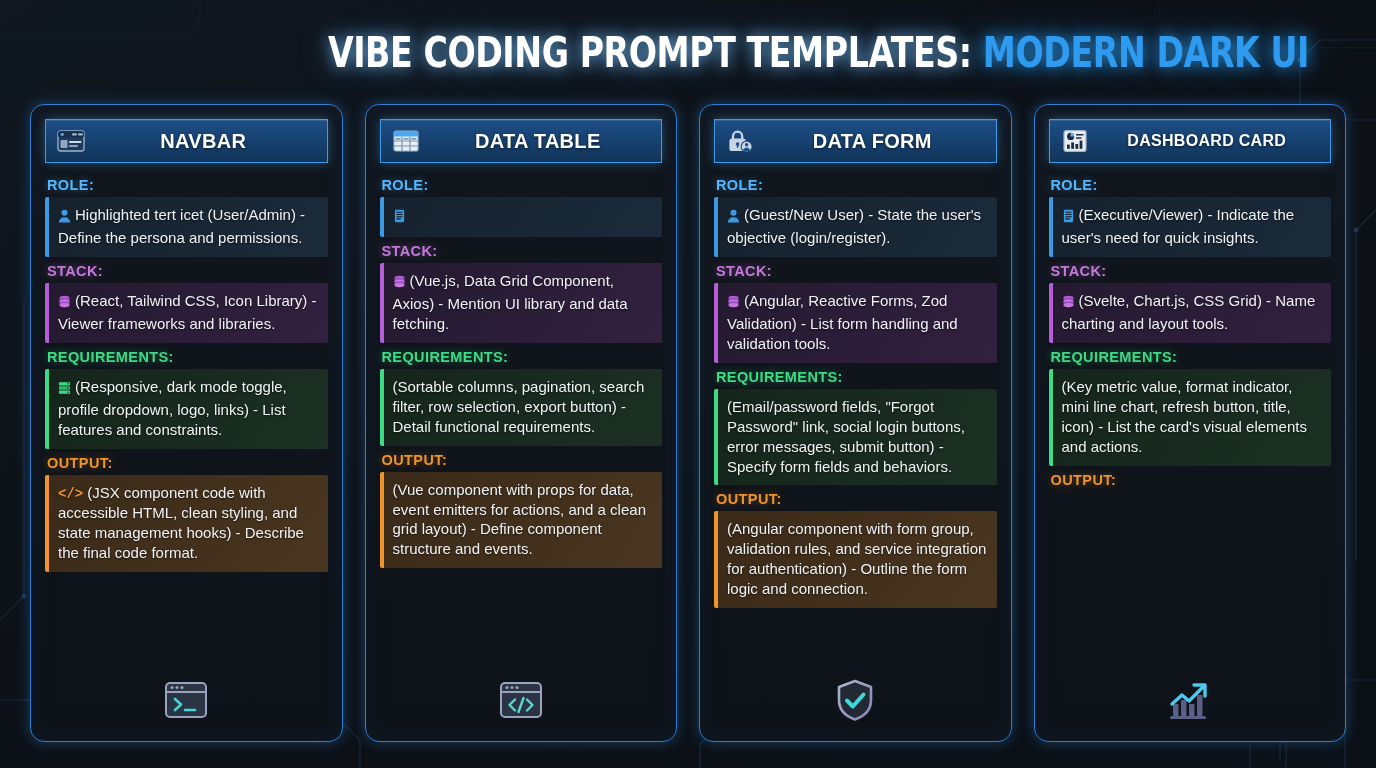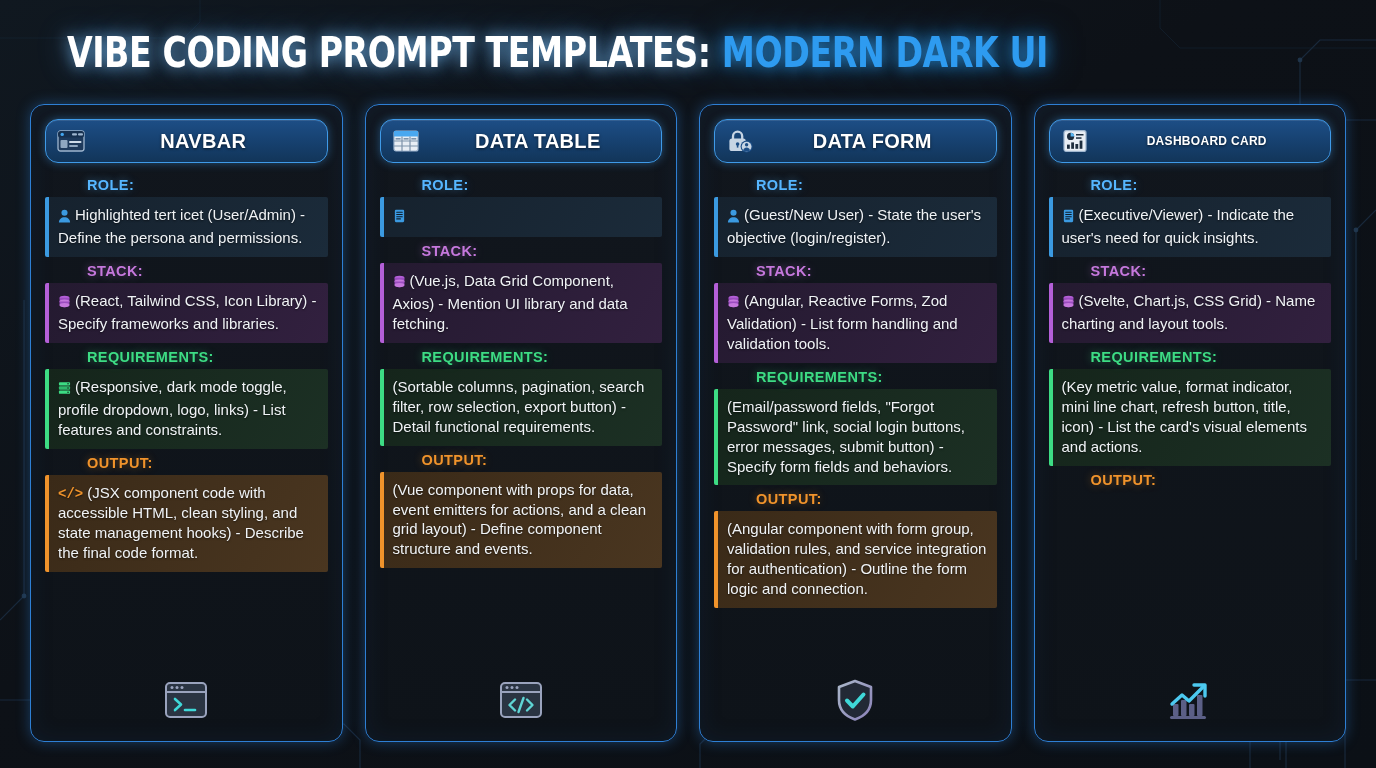--- a/index.html
+++ b/index.html
@@ -8,21 +8,21 @@
     background:#0d1117;
     font-family:"Liberation Sans", sans-serif;
     position:relative;
   }
   #bg-circuit { position:absolute; inset:0; z-index:0; }
   #page-root { position:relative; z-index:2; width:1376px; height:768px; display:flex; flex-direction:column; }
 
   
   .title-bar {
     height:104px;
-    display:flex; align-items:center; justify-content:flex-start;
+    display:flex; align-items:center; justify-content:flex-end;
     flex:0 0 auto;
   }
   .title-text {
     font-size:42px; font-weight:bold; letter-spacing:-0.5px;
     text-transform:uppercase;
     white-space:nowrap;
     font-family:"DejaVu Sans", sans-serif;
     font-stretch:condensed;
     transform:scaleX(0.88);
     transform-origin:center;
@@ -45,44 +45,44 @@
     background:linear-gradient(180deg,#11161d 0%, #0e1319 100%);
     box-shadow:0 0 14px rgba(46,127,212,.42), inset 0 0 22px rgba(20,60,110,.18);
     display:flex; flex-direction:column;
     padding:14px 14px 8px 14px;
   }
 
   
   .card-header {
     display:flex; align-items:center; gap:10px;
     border:1.4px solid #3f9ae8;
-    border-radius:13px;
+    border-radius:0;
     background:linear-gradient(180deg,#1d4e86 0%, #16406e 55%, #123559 100%);
     box-shadow:0 0 10px rgba(63,154,232,.45), inset 0 1px 0 rgba(255,255,255,.10);
     padding:7px 10px;
     height:44px;
     margin-bottom:14px;
   }
   .card-header .hdr-icon { flex:0 0 auto; width:30px; height:26px; display:flex; align-items:center; justify-content:center; }
   .card-header .hdr-title {
     flex:1 1 auto; text-align:center;
     color:#fff; font-size:20px; font-weight:bold;
     letter-spacing:.3px; white-space:nowrap;
     text-shadow:0 1px 3px rgba(0,0,0,.6);
     padding-right:6px;
   }
-  .card.compact .hdr-title { font-size:12px; }
+  .card.compact .hdr-title { font-size:16px; }
 
   
   .sections { flex:1 1 auto; display:flex; flex-direction:column; }
   .section { margin-bottom:6px; }
   .section:last-child { margin-bottom:0; }
   .sec-label {
     font-size:14.5px; font-weight:bold; letter-spacing:.4px;
-    margin-bottom:4px; padding-left:2px;margin-left:40px;
+    margin-bottom:4px; padding-left:2px;
   }
   .sec-body {
     border-radius:2px;
     border-left-width:4px; border-left-style:solid;
     padding:8px 10px 9px 9px;
     color:#f0f3f6;
     font-size:15px; line-height:1.33;
     text-shadow:0 1px 2px rgba(0,0,0,.55);
   }
   .sec-body .inline-icon { display:inline-block; vertical-align:-3px; margin-right:4px; }
@@ -180,21 +180,21 @@
                 </svg></span><span>Highlighted tert icet (User/Admin) - Define the persona and permissions.</span></div>
         </div>
         <div class="section sec-stack">
           <div class="sec-label">STACK:</div>
           <div class="sec-body"><span class="inline-icon"><svg width="13" height="14" viewBox="0 0 14 15">
                   <ellipse cx="7" cy="3" rx="5.3" ry="2.3" fill="#b45fd8"></ellipse>
                   <path d="M1.7 3v4c0 1.3 2.4 2.3 5.3 2.3s5.3-1 5.3-2.3V3" fill="#9b4cc0"></path>
                   <ellipse cx="7" cy="7" rx="5.3" ry="2.3" fill="#c678dd"></ellipse>
                   <path d="M1.7 7v3.8c0 1.3 2.4 2.3 5.3 2.3s5.3-1 5.3-2.3V7" fill="#9b4cc0"></path>
                   <ellipse cx="7" cy="10.8" rx="5.3" ry="2.3" fill="#c678dd"></ellipse>
-                </svg></span><span>(React, Tailwind CSS, Icon Library) - Specify frameworks and libraries.</span></div>
+                </svg></span><span>(React, Tailwind CSS, Icon Library) - Viewer frameworks and libraries.</span></div>
         </div>
         <div class="section sec-req">
           <div class="sec-label">REQUIREMENTS:</div>
           <div class="sec-body"><span class="inline-icon"><svg width="13" height="14" viewBox="0 0 14 15">
                   <rect x="1" y="1.2" width="12" height="3.6" rx="1" fill="#3ddc84"></rect>
                   <rect x="1" y="5.7" width="12" height="3.6" rx="1" fill="#2fb86c"></rect>
                   <rect x="1" y="10.2" width="12" height="3.6" rx="1" fill="#3ddc84"></rect>
                   <circle cx="10.8" cy="3" r="0.8" fill="#0f1f16"></circle>
                   <circle cx="10.8" cy="7.5" r="0.8" fill="#0f1f16"></circle>
                   <circle cx="10.8" cy="12" r="0.8" fill="#0f1f16"></circle>

